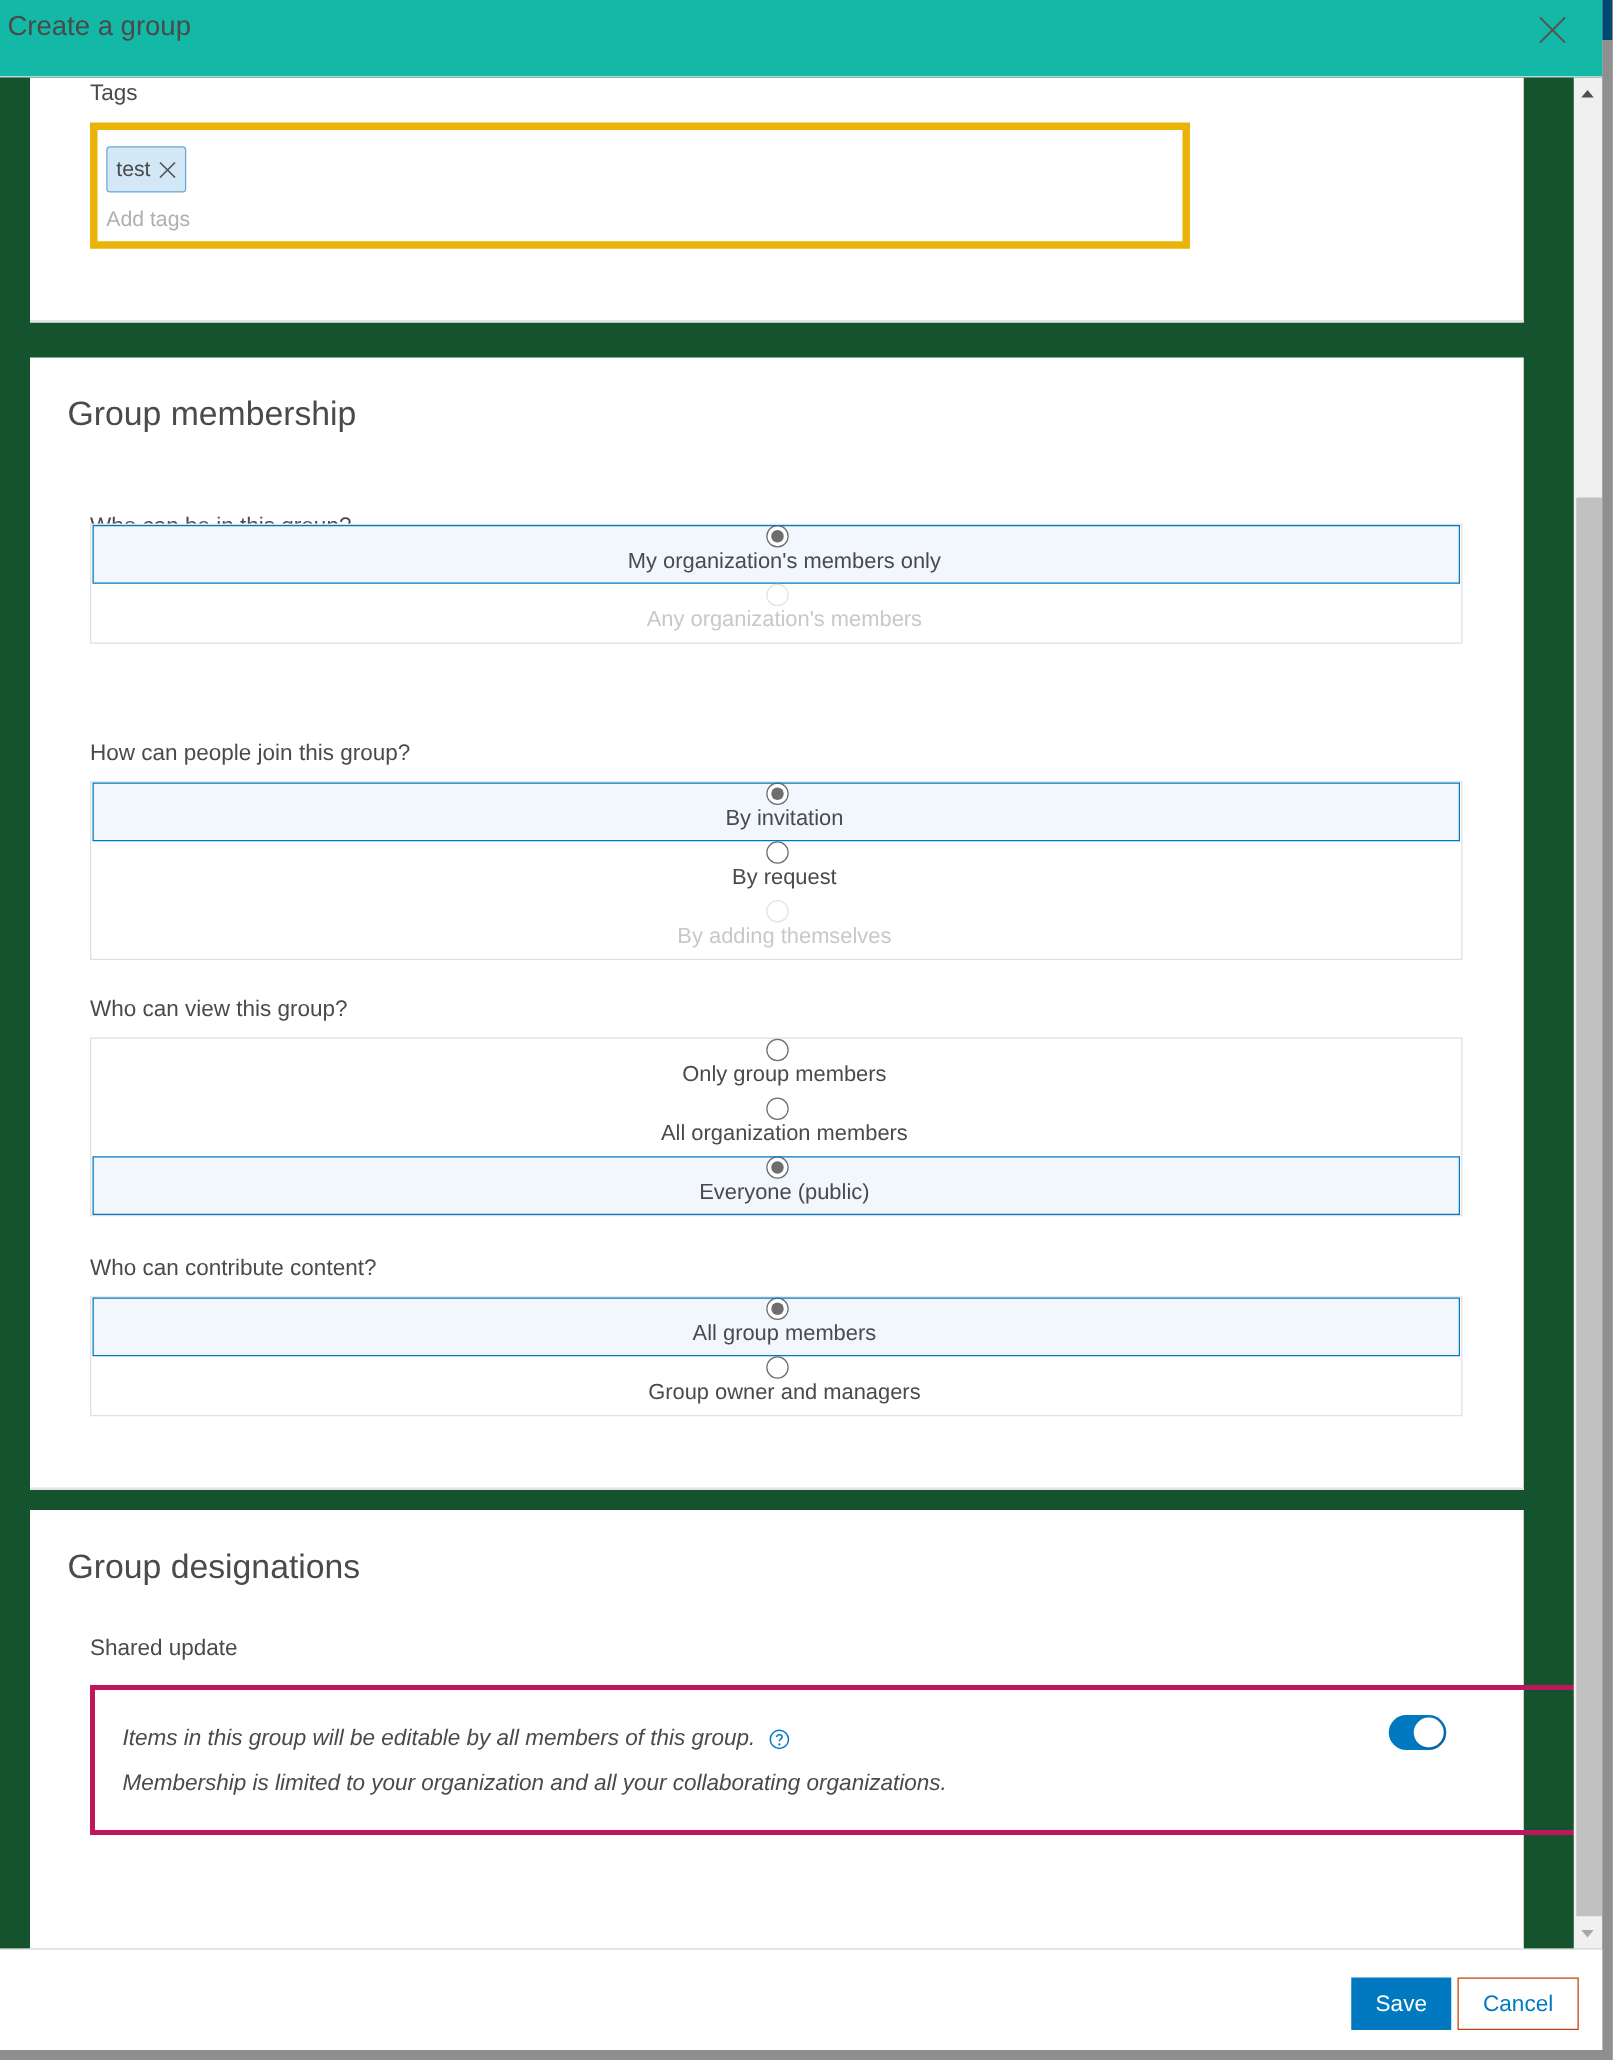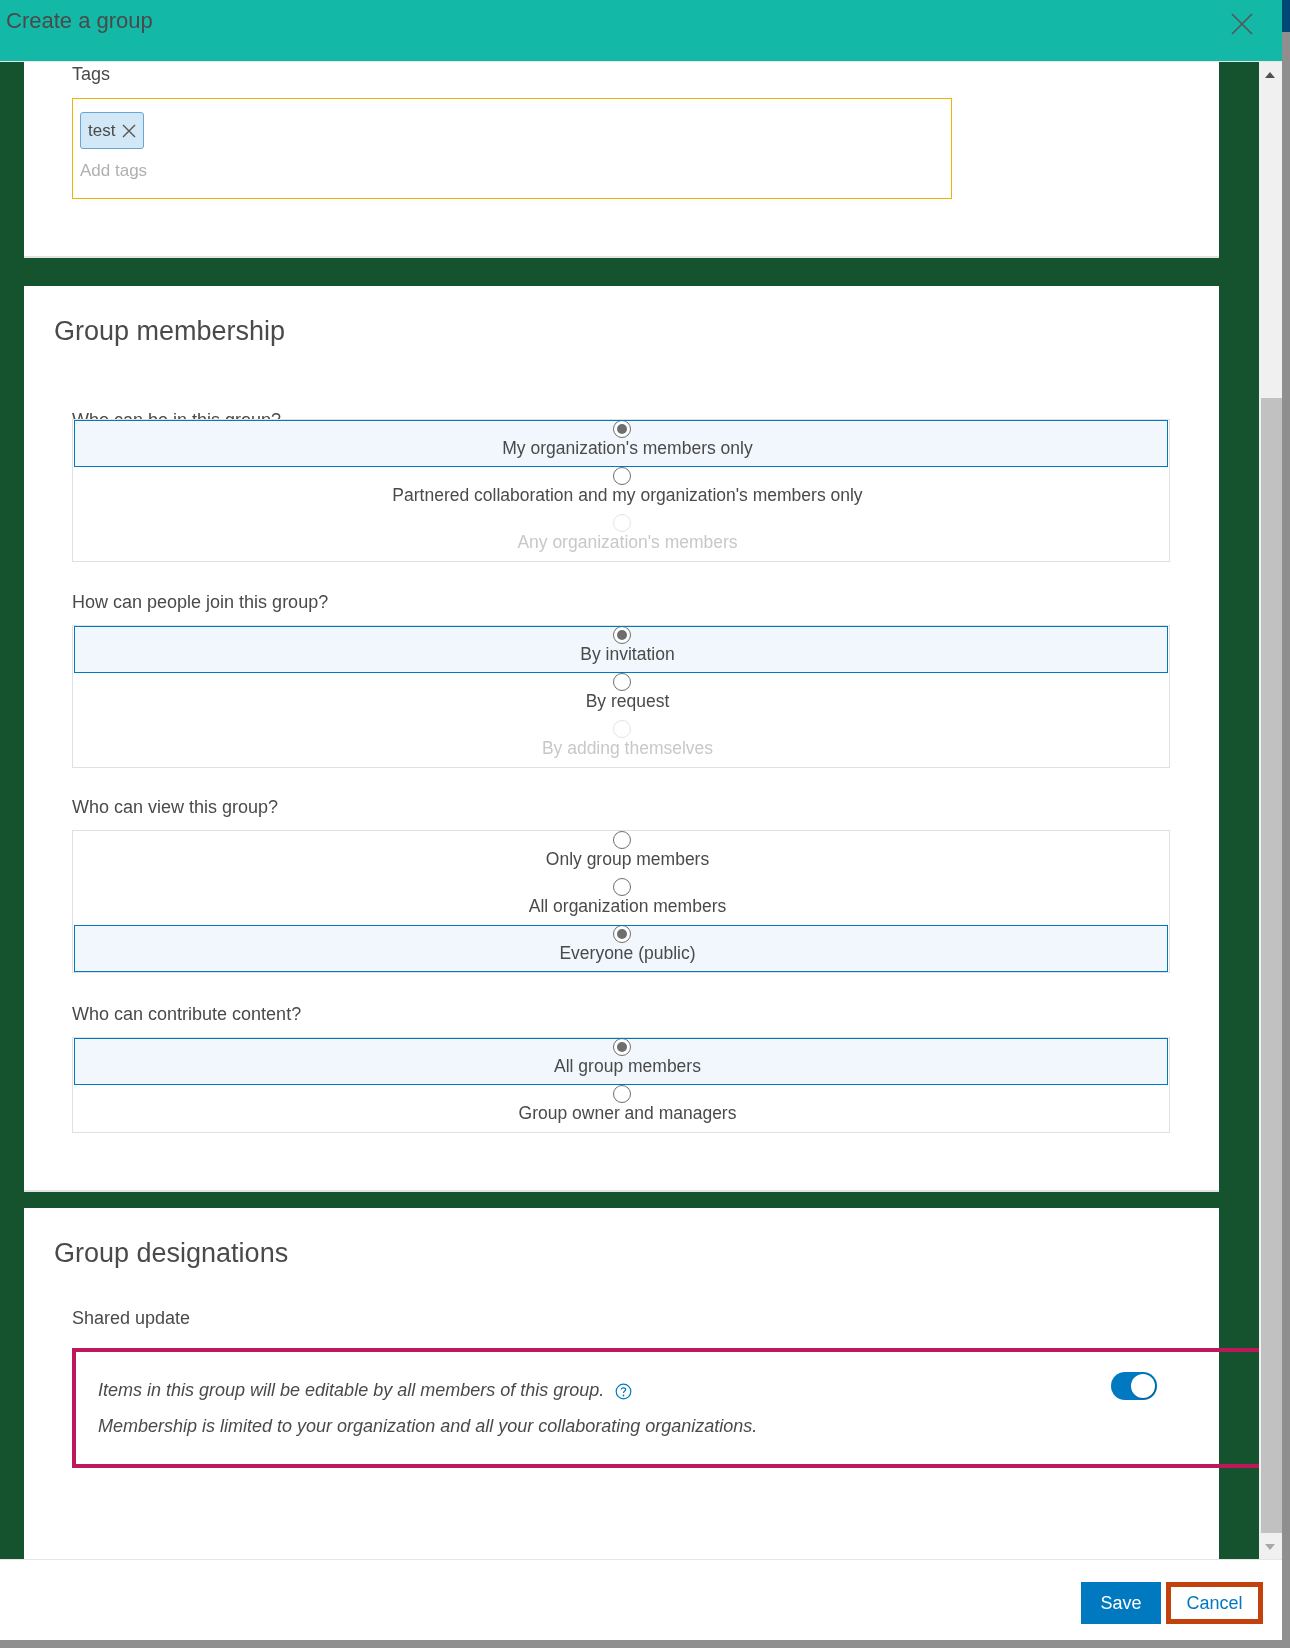--- a/index.html
+++ b/index.html
@@ -8,21 +8,21 @@
   .dialog { position: absolute; left: 0; top: 0; width: 1282px; height: 1640px; background: #ffffff; }
   .header { position: absolute; left: 0; top: 0; width: 1282px; height: 62px; background: #14b8a6; border-bottom: 1px solid #e6e6e6; }
   .title { position: absolute; left: 6px; top: 8px; font-size: 22px; color: #4a4a4a; }
   .close-btn { position: absolute; left: 1226px; top: 8px; width: 30px; height: 30px; cursor: pointer; }
   .scroll-area { position: absolute; left: 0; top: 62px; width: 1282px; height: 1497px; background: #14532d; overflow: hidden; }
   .card { position: absolute; left: 24px; width: 1195px; background: #fff; border-bottom: 2px solid #e3e3e3; }
   .card1 { top: 0; height: 196px; }
   .card2 { top: 224px; height: 906px; }
   .card3 { top: 1146px; height: 376px; }
   .field-label { position: absolute; font-size: 18px; color: #4a4a4a; }
-  .tags-box { position: absolute; left: 48px; top: 36px; width: 880px; height: 101px; border: 1px solid #eab308; background: #fff; }
+  .tags-box { position: absolute; left: 48px; top: 36px; width: 880px; height: 101px; border: 6px solid #eab308; background: #fff; }
   .chip { position: absolute; left: 7px; top: 13px; height: 37px; padding: 0 6px 0 7px; background: #d2e8f7; border: 1px solid #6aa6d3; border-radius: 3px; display: flex; align-items: center; gap: 6px; font-size: 17px; color: #4a4a4a; }
   .chip-x { width: 16px; height: 16px; cursor: pointer; }
   .tags-placeholder { position: absolute; left: 7px; top: 62px; font-size: 17px; color: #b0b0b0; }
   .section-title { position: absolute; left: 30px; font-size: 27px; color: #4a4a4a; }
   .radio-group { position: absolute; left: 48px; width: 1098px; border: 1px solid #e0e0e0; background: #fff; }
   .opt { position: relative; height: 47px; display: flex; align-items: center; padding-left: 13px; font-size: 17.5px; color: #4a4a4a; cursor: pointer; flex-direction: column; }
   .opt.sel { background: #f1f7fc; outline: 1px solid #0079c1; outline-offset: -1px; margin: 0 1px; }
   .opt.dis { color: #c8c8c8; cursor: default; }
   .radio { width: 18px; height: 18px; border: 1.5px solid #6e6e6e; border-radius: 50%; margin-right: 12px; display: flex; align-items: center; justify-content: center; flex-shrink: 0; background: #fff; }
   .opt.dis .radio { border-color: #e4e4e4; }
@@ -34,21 +34,21 @@
   .toggle .knob { position: absolute; right: 2px; top: 2px; width: 24px; height: 24px; border-radius: 50%; background: #fff; box-shadow: 1px 1px 2px rgba(0,0,0,0.25); }
   .vscroll { position: absolute; left: 1259px; top: 62px; width: 23px; height: 1497px; background: #f0f0f0; }
   .vscroll .up { position: absolute; left: 6px; top: 10px; width: 0; height: 0; border-left: 5px solid transparent; border-right: 5px solid transparent; border-bottom: 6px solid #505050; }
   .vscroll .thumb { position: absolute; left: 2px; top: 336px; width: 21px; height: 1135px; background: #c1c1c1; }
   .vscroll .down { position: absolute; left: 6px; bottom: 9px; width: 0; height: 0; border-left: 5px solid transparent; border-right: 5px solid transparent; border-top: 6px solid #a8a8a8; }
   .right-strip { position: absolute; left: 1282px; top: 0; width: 8px; height: 1648px; background: #8f8f8f; }
   .right-strip .blue { position: absolute; left: 0; top: 0; width: 8px; height: 32px; background: #004874; }
   .footer { position: absolute; left: 0; top: 1559px; width: 1282px; height: 81px; background: #fff; border-top: 1px solid #e6e6e6; }
   .btn { position: absolute; top: 22px; height: 42px; font-size: 18px; display: flex; align-items: center; justify-content: center; cursor: pointer; }
   .btn-save { left: 1081px; width: 80px; background: #0079c1; color: #fff; }
-  .btn-cancel { left: 1166px; width: 97px; background: #fff; color: #0079c1; border: 5px solid #c2410c; }
+  .btn-cancel { left: 1166px; width: 97px; background: #fff; color: #0079c1; border: 1px solid #c2410c; }
 </style>
 </head>
 <body>
 
 <div class="dialog">
 
   <div class="header">
     <div class="title">Create a group</div>
     <div class="close-btn">
       <svg width="30" height="30" viewBox="0 0 30 30">
@@ -75,24 +75,20 @@
     <div class="card card2">
       <div class="section-title" style="top:30px;">Group membership</div>
 
       <div class="field-label" style="left:48px; top:100px;margin-top:24px;">Who can be in this group?</div>
       <div class="radio-group" style="top:133px;">
         <div class="opt sel">
           <span class="radio">
               <span class="dot"></span>
             </span>
           <span>My organization's members only</span>
-        </div>
-        <div class="opt">
-          <span class="radio"></span>
-          <span>Partnered collaboration and my organization's members only</span>
         </div>
         <div class="opt dis">
           <span class="radio"></span>
           <span>Any organization's members</span>
         </div>
       </div>
 
       <div class="field-label" style="left:48px; top:306px;">How can people join this group?</div>
       <div class="radio-group" style="top:339px;">
         <div class="opt sel">

